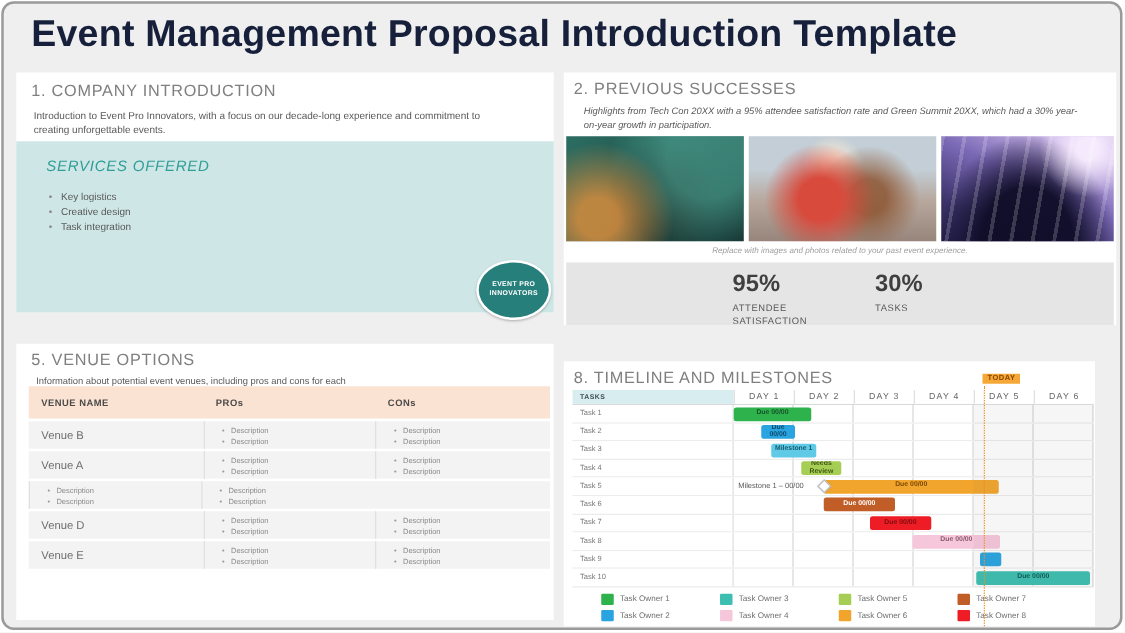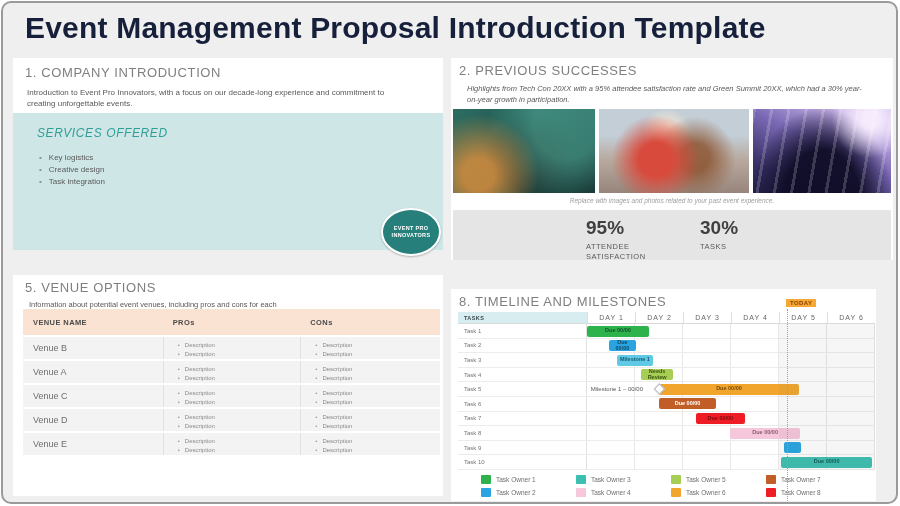--- a/index.html
+++ b/index.html
@@ -164,21 +164,20 @@
             <div class="vdesc">
               <div class="vitem">Description</div>
               <div class="vitem">Description</div>
             </div>
             <div class="vdesc">
               <div class="vitem">Description</div>
               <div class="vitem">Description</div>
             </div>
           </div>
           <div class="vrow">
-            <div class="vname">Venue C</div>
             <div class="vdesc">
               <div class="vitem">Description</div>
               <div class="vitem">Description</div>
             </div>
             <div class="vdesc">
               <div class="vitem">Description</div>
               <div class="vitem">Description</div>
             </div>
           </div>
           <div class="vrow">

